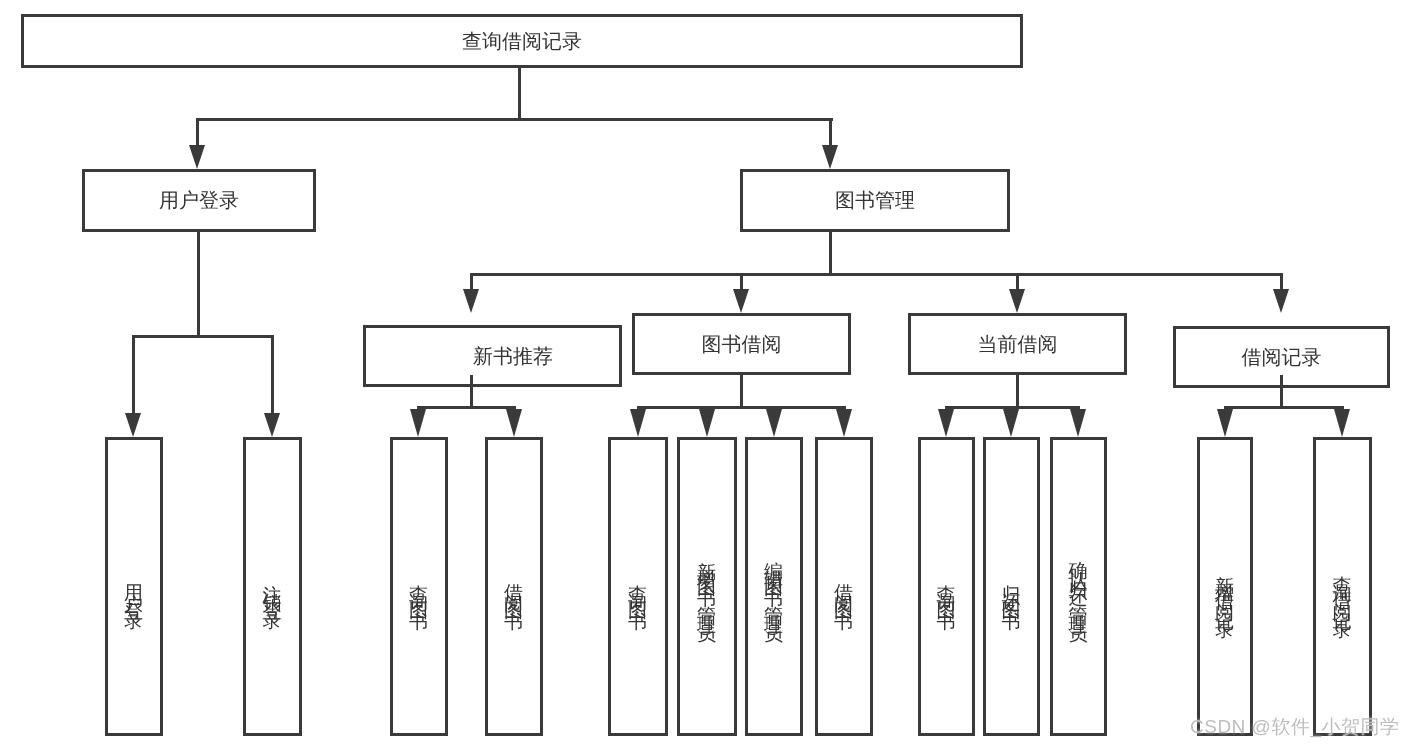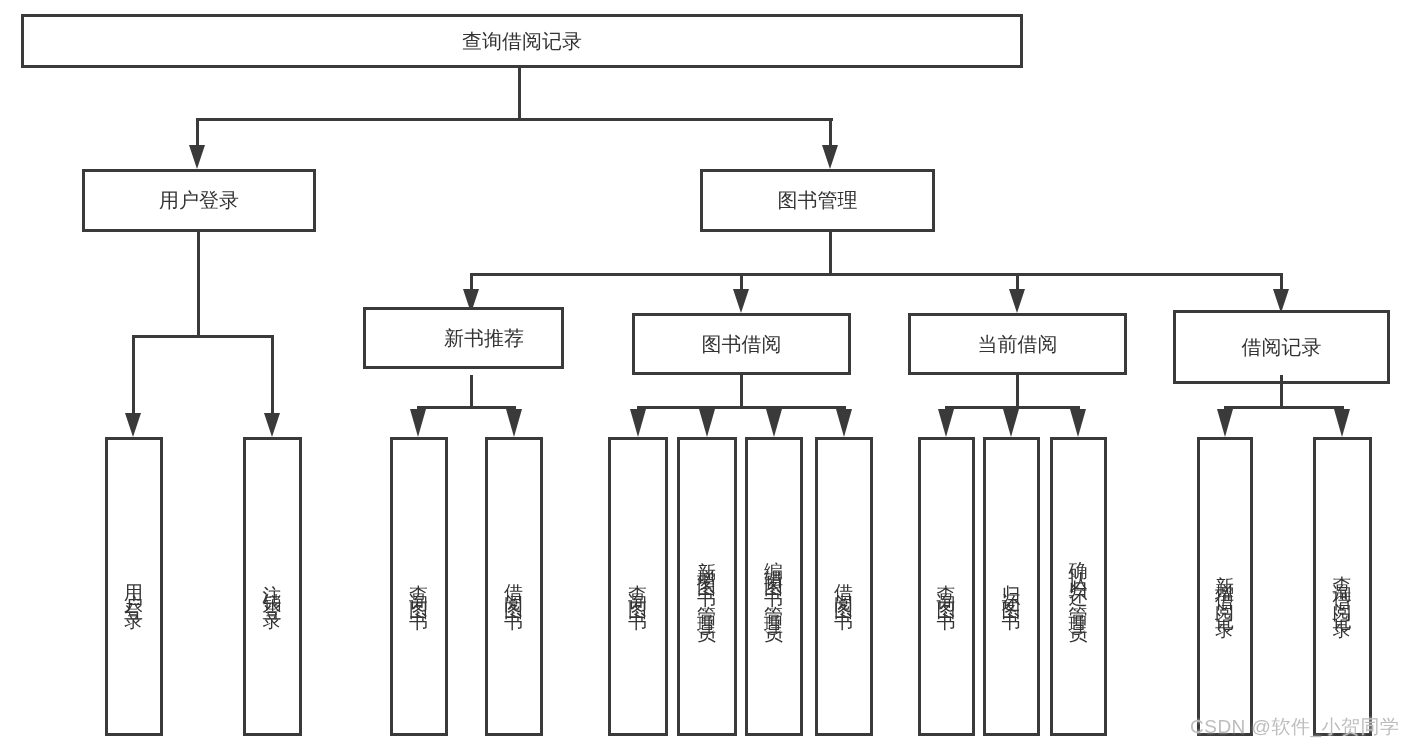--- a/index.html
+++ b/index.html
@@ -50,44 +50,44 @@
   <div class="box" style="left:21px;top:14px;width:1002px;height:54px;">查询借阅记录</div>
 
   <div class="vline" style="left:518px;top:68px;height:50px;"></div>
   <div class="hline" style="left:196px;top:118px;width:637px;"></div>
   <div class="vline" style="left:196px;top:118px;height:29px;"></div>
   <div class="vline" style="left:829px;top:118px;height:29px;"></div>
   <div class="arrow" style="left:189px;top:145px;"></div>
   <div class="arrow" style="left:822px;top:145px;"></div>
 
   <div class="box" style="left:82px;top:169px;width:234px;height:63px;">用户登录</div>
-  <div class="box" style="left:700px;top:169px;width:235px;height:63px;">图书管理</div>
+  <div class="box" style="left:740px;top:169px;width:270px;height:63px;">图书管理</div>
 
   <div class="vline" style="left:197px;top:232px;height:105px;"></div>
   <div class="hline" style="left:132px;top:335px;width:142px;"></div>
   <div class="vline" style="left:132px;top:335px;height:80px;"></div>
   <div class="vline" style="left:271px;top:335px;height:80px;"></div>
   <div class="arrow" style="left:125px;top:413px;"></div>
   <div class="arrow" style="left:264px;top:413px;"></div>
 
   <div class="vline" style="left:829px;top:232px;height:44px;"></div>
   <div class="hline" style="left:470px;top:273px;width:813px;"></div>
   <div class="vline" style="left:470px;top:273px;height:17px;"></div>
   <div class="vline" style="left:740px;top:273px;height:17px;"></div>
   <div class="vline" style="left:1016px;top:273px;height:17px;"></div>
   <div class="vline" style="left:1280px;top:273px;height:17px;"></div>
   <div class="arrow" style="left:463px;top:289px;"></div>
   <div class="arrow" style="left:733px;top:289px;"></div>
   <div class="arrow" style="left:1009px;top:289px;"></div>
   <div class="arrow" style="left:1273px;top:289px;"></div>
 
-  <div class="box" style="left:363px;top:307px;width:201px;height:62px;padding-left:41px;">新书推荐</div>
+  <div class="box" style="left:363px;top:325px;width:259px;height:62px;padding-left:41px;">新书推荐</div>
   <div class="box" style="left:632px;top:313px;width:219px;height:62px;">图书借阅</div>
   <div class="box" style="left:908px;top:313px;width:219px;height:62px;font-family:Liberation Mono, monospace;">当前借阅</div>
-  <div class="box" style="left:1173px;top:310px;width:217px;height:74px;font-family:Liberation Mono, monospace;">借阅记录</div>
+  <div class="box" style="left:1173px;top:326px;width:217px;height:62px;font-family:Liberation Mono, monospace;">借阅记录</div>
 
   <div class="vline" style="left:470px;top:375px;height:33px;"></div>
   <div class="hline" style="left:417px;top:406px;width:99px;"></div>
   <div class="arrow leafarr" style="left:410px;top:409px;"></div>
   <div class="arrow leafarr" style="left:506px;top:409px;"></div>
 
   <div class="vline" style="left:740px;top:375px;height:33px;"></div>
   <div class="hline" style="left:637px;top:406px;width:209px;"></div>
   <div class="arrow leafarr" style="left:630px;top:409px;"></div>
   <div class="arrow leafarr" style="left:699px;top:409px;"></div>

